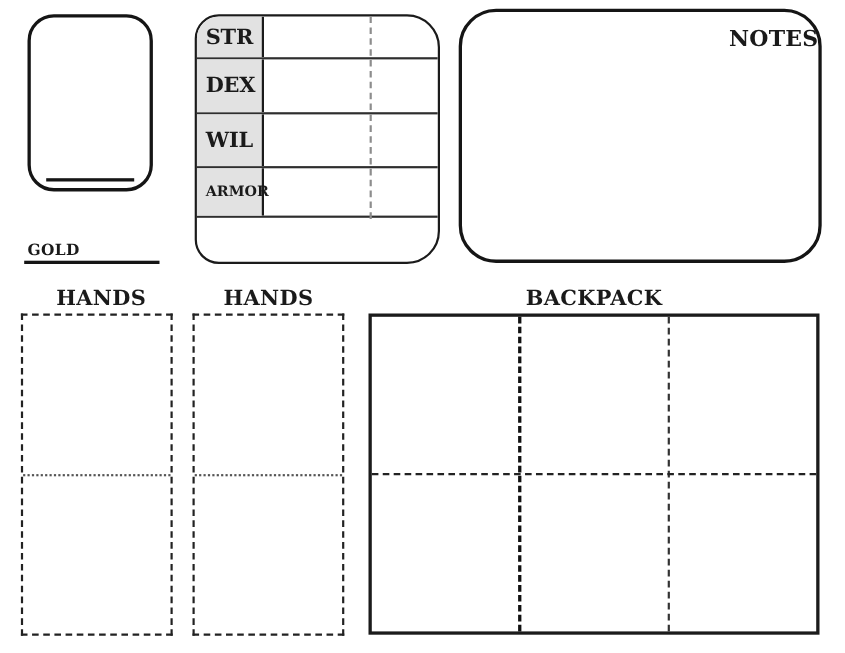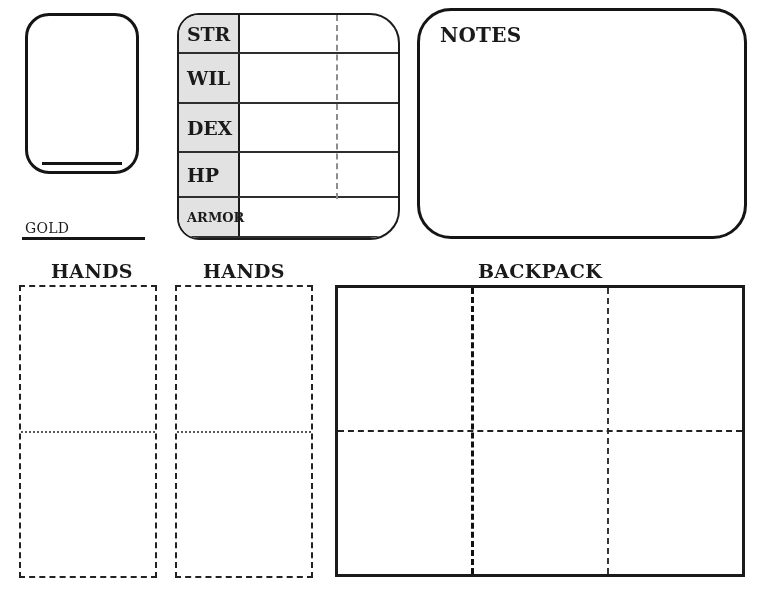--- a/index.html
+++ b/index.html
@@ -30,21 +30,21 @@
     bottom: 6px; left: 50%;
     transform: translateX(-50%);
     width: 80px; height: 3px;
     background: #151515;
   }
 
   
   .gold-label {
     position: absolute;
     left: 25px; top: 220px;
-    font-size: 14px; font-weight: normal;
+    font-size: 14px; font-weight: bold;
     letter-spacing: 0.3px;
   }
   .gold-line {
     position: absolute;
     left: 22px; top: 237px;
     width: 123px; height: 3px;
     background: #151515;
   }
 
   
@@ -88,20 +88,21 @@
     left: 417px; top: 8px;
     width: 330px; height: 231px;
     border: 3px solid #151515;
     border-radius: 34px;
     background: #ffffff;
     padding: 12px 0 0 20px;
   }
   .notes-title {
     font-size: 20px; font-weight: bold;
     letter-spacing: 0.2px;
+    text-align: right;
   }
 
   
   .slot-title {
     position: absolute;
     top: 260px;
     text-align: center;
     font-size: 19px; font-weight: bold;
     letter-spacing: 0.3px;
   }
@@ -167,29 +168,25 @@
 
   <div class="gold-label">GOLD</div>
   <div class="gold-line"></div>
 
   <div class="stats-table">
     <div class="stat-row">
       <div class="stat-label-cell">STR</div>
       <div class="stat-value-cell"></div>
     </div>
     <div class="stat-row">
+      <div class="stat-label-cell">DEX</div>
+      <div class="stat-value-cell"></div>
+    </div>
+    <div class="stat-row">
       <div class="stat-label-cell">WIL</div>
-      <div class="stat-value-cell"></div>
-    </div>
-    <div class="stat-row">
-      <div class="stat-label-cell">DEX</div>
-      <div class="stat-value-cell"></div>
-    </div>
-    <div class="stat-row">
-      <div class="stat-label-cell">HP</div>
       <div class="stat-value-cell"></div>
     </div>
     <div class="stat-row">
       <div class="stat-label-cell small">ARMOR</div>
       <div class="stat-value-cell"></div>
     </div>
     <div class="stats-dash-divider"></div>
   </div>
 
   <div class="notes-box">

